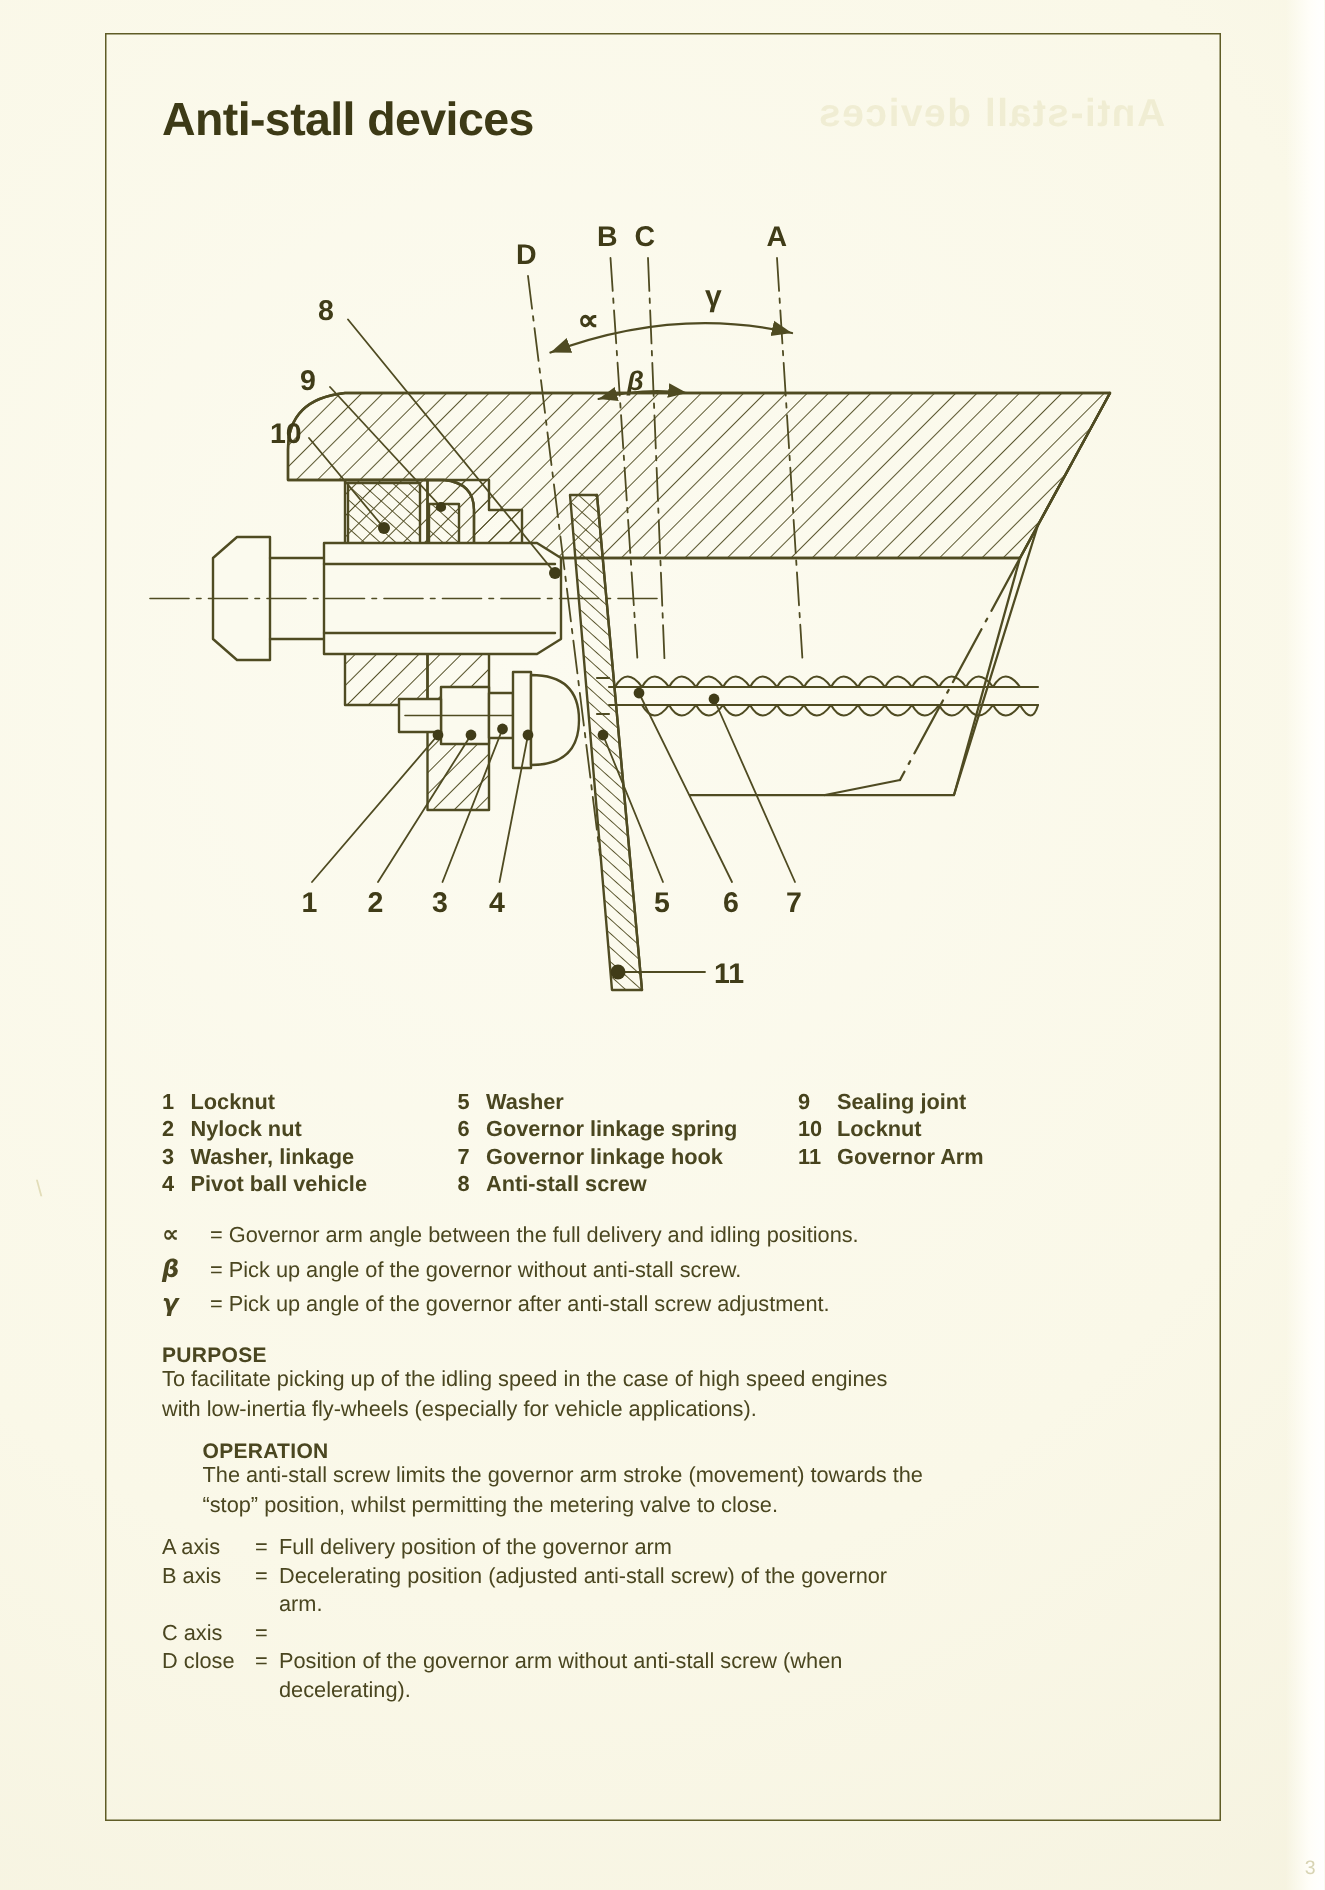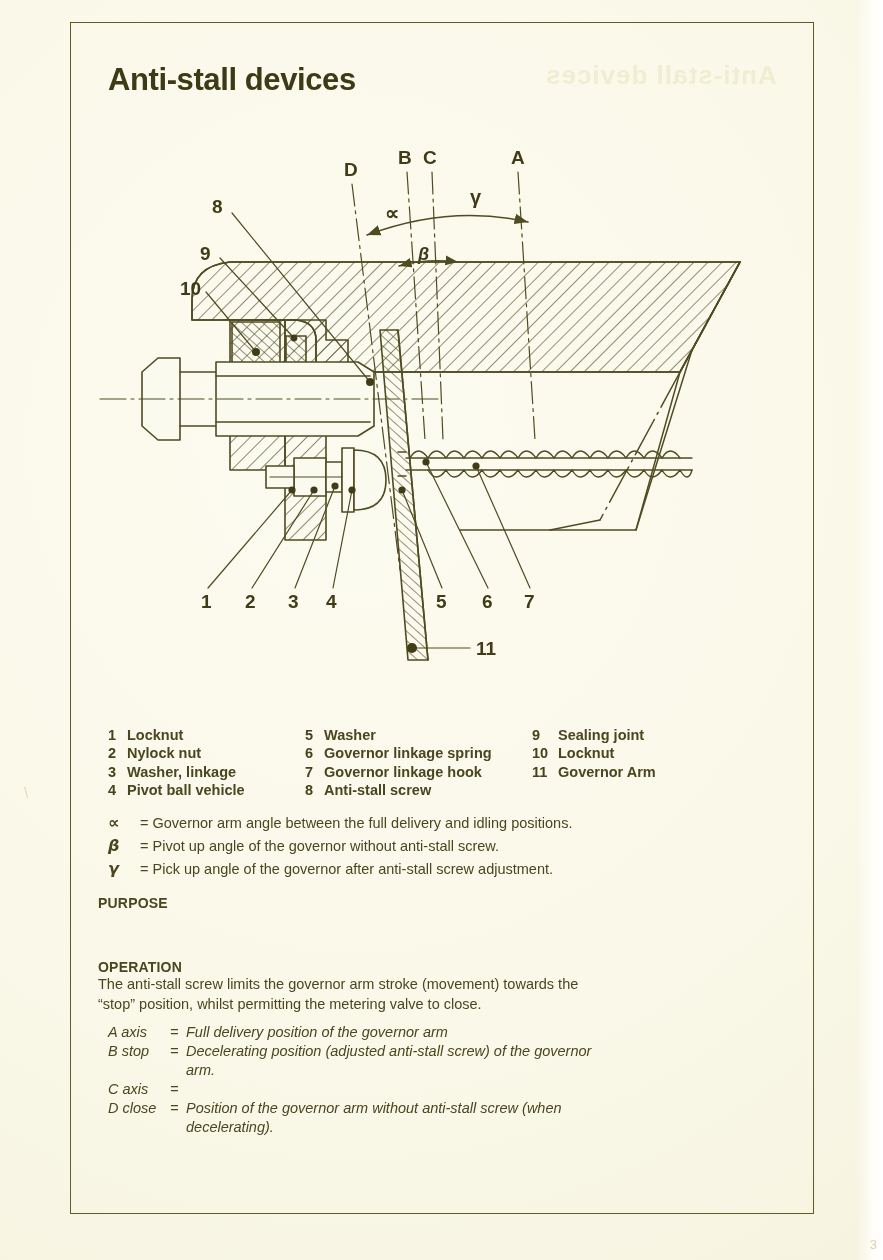--- a/index.html
+++ b/index.html
@@ -45,25 +45,25 @@
   .prow{display:flex;height:18.4px;align-items:baseline;font-size:14.5px;}
   .pnum{font-weight:bold;width:19px;flex:none;color:#46421c;}
   .pnum.w2{width:26px;}
   .plabel{white-space:nowrap;font-weight:bold;}
   
   #greek{position:absolute;left:108px;top:813px;font-size:14.5px;}
   .grow{display:flex;height:23px;align-items:baseline;}
   .gsym{width:32px;flex:none;font-weight:bold;font-size:16px;font-family:"DejaVu Sans",sans-serif;}
   .gsym.it{font-style:italic;}
   
-  .sec{position:absolute;left:98px;font-size:14.5px;}
+  .sec{position:absolute;left:108px;font-size:14.5px;}
   .sechead{font-weight:bold;letter-spacing:.2px;font-size:14px;}
   .secbody{line-height:19.5px;white-space:pre-line;}
   
-  #axes{position:absolute;left:108px;top:1023px;font-size:14.5px;font-style:italic;}
+  #axes{position:absolute;left:108px;top:1023px;font-size:14.5px;}
   .arow{display:flex;line-height:19px;}
   .aname{width:62px;flex:none;}
   .aeq{width:16px;flex:none;}
   .adesc{width:470px;}
   .acont{padding-left:78px;line-height:19px;}
   #pagenum{position:absolute;right:6px;bottom:8px;font-size:13px;color:#d8d4b4;}
   #margin-tick{position:absolute;left:24px;top:784px;font-size:15px;color:#e2ddb8;}
   text{font-family:"Liberation Sans",sans-serif;}
 </style>
 </head>
@@ -292,49 +292,51 @@
   </div>
 </div>
 
 <div id="greek">
   <div class="grow">
     <span class="gsym">∝</span>
     <span>= Governor arm angle between the full delivery and idling positions.</span>
   </div>
   <div class="grow">
     <span class="gsym it">β</span>
-    <span>= Pivot up angle of the governor without anti-stall screw.</span>
+    <span>= Pick up angle of the governor without anti-stall screw.</span>
   </div>
   <div class="grow">
     <span class="gsym it">γ</span>
     <span>= Pick up angle of the governor after anti-stall screw adjustment.</span>
   </div>
 </div>
 
 <div class="sec" style="top:895px;">
   <div class="sechead">PURPOSE</div>
-</div>
-
-<div class="sec" style="top:959px;">
+  <div class="secbody">To facilitate picking up of the idling speed in the case of high speed engines
+with low-inertia fly-wheels (especially for vehicle applications).</div>
+</div>
+
+<div class="sec" style="top:959px;margin-left:27px;">
   <div class="sechead">OPERATION</div>
   <div class="secbody">The anti-stall screw limits the governor arm stroke (movement) towards the
 “stop” position, whilst permitting the metering valve to close.</div>
 </div>
 
 <div id="axes">
   <div>
     <div class="arow">
         <span class="aname">A  axis</span>
         <span class="aeq">=</span>
         <span class="adesc">Full delivery position of the governor arm</span>
       </div>
   </div>
   <div>
     <div class="arow">
-        <span class="aname">B  stop</span>
+        <span class="aname">B  axis</span>
         <span class="aeq">=</span>
         <span class="adesc">Decelerating position (adjusted anti-stall screw) of the governor</span>
       </div>
     <div class="acont">arm.</div>
   </div>
   <div>
     <div class="arow">
         <span class="aname">C  axis</span>
         <span class="aeq">=</span>
       </div>

